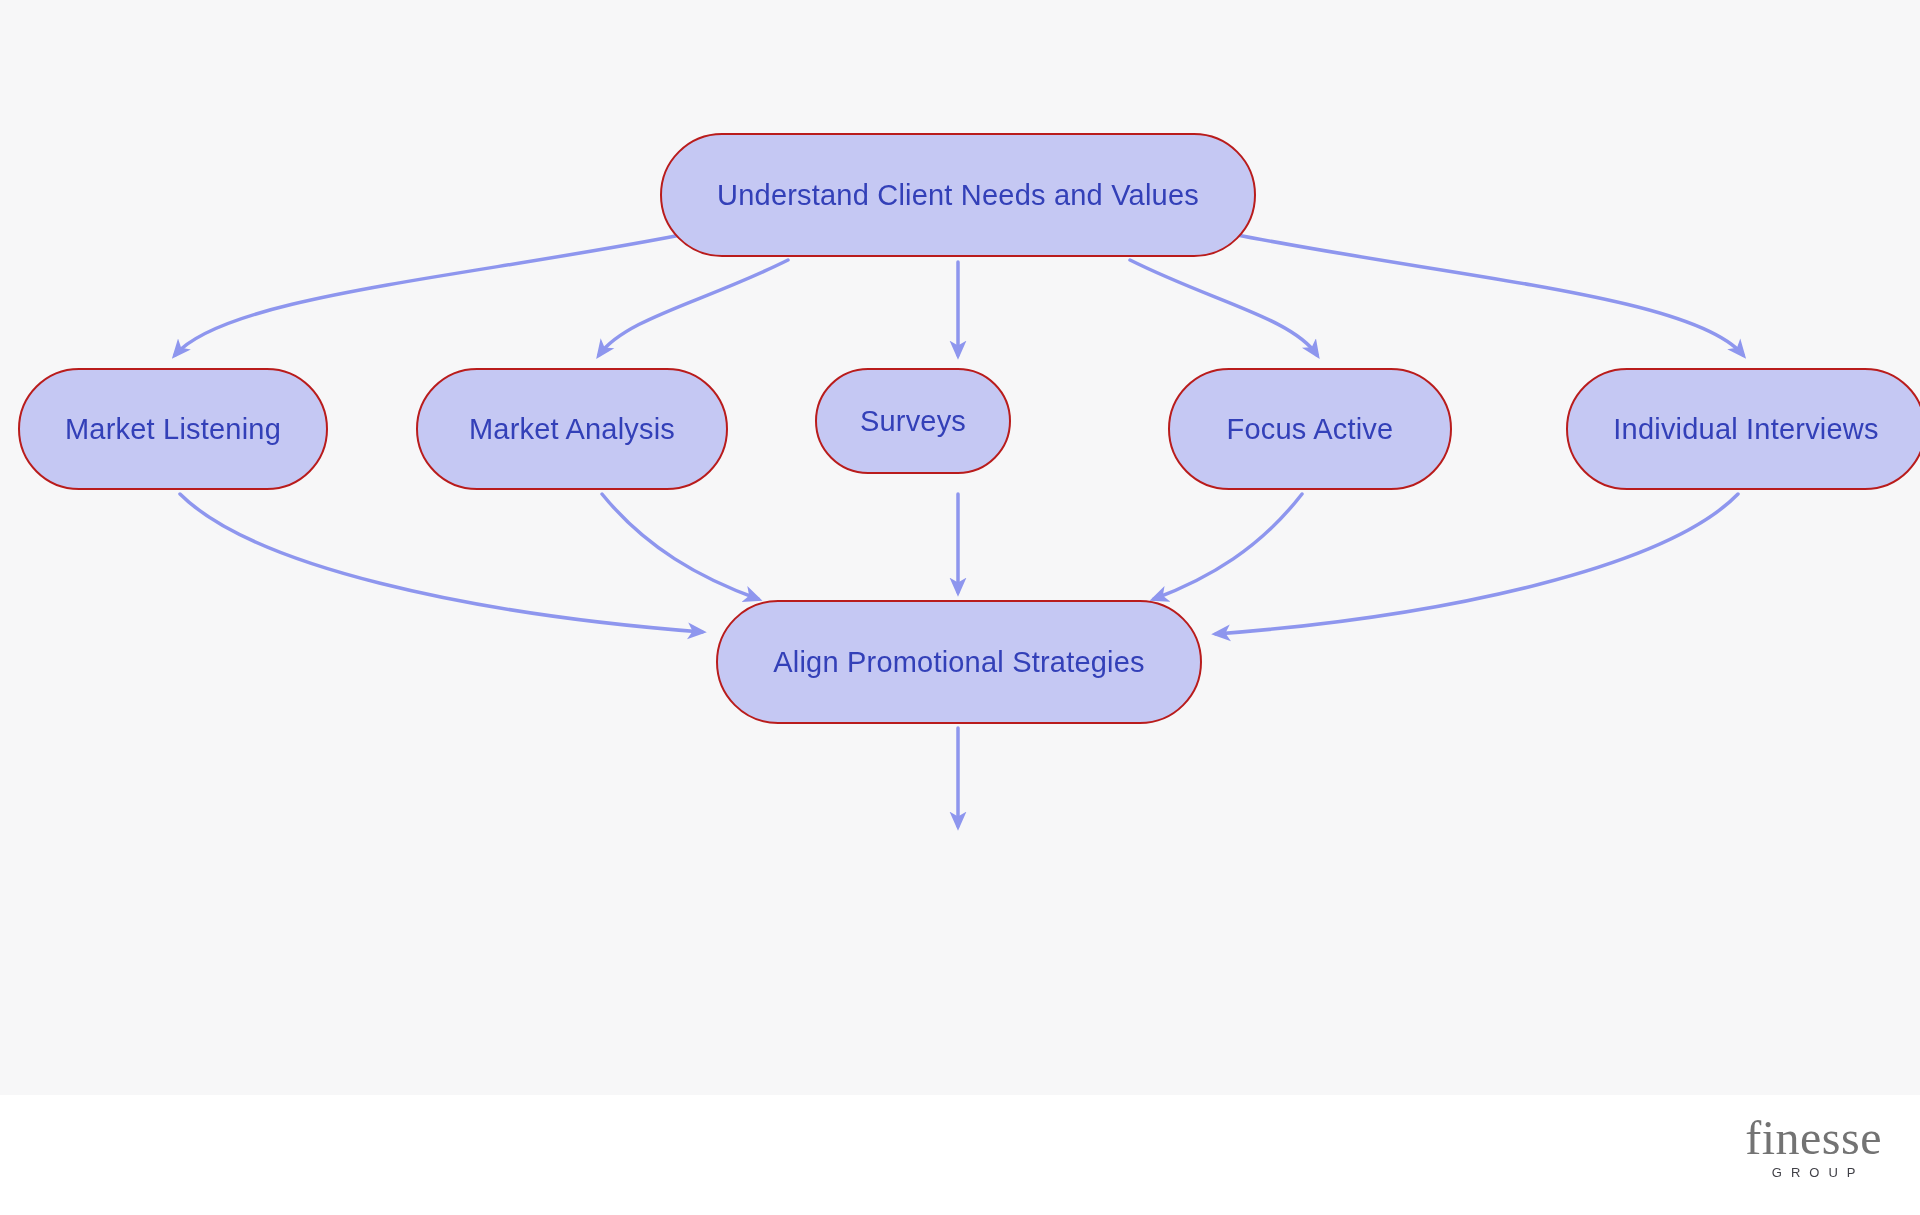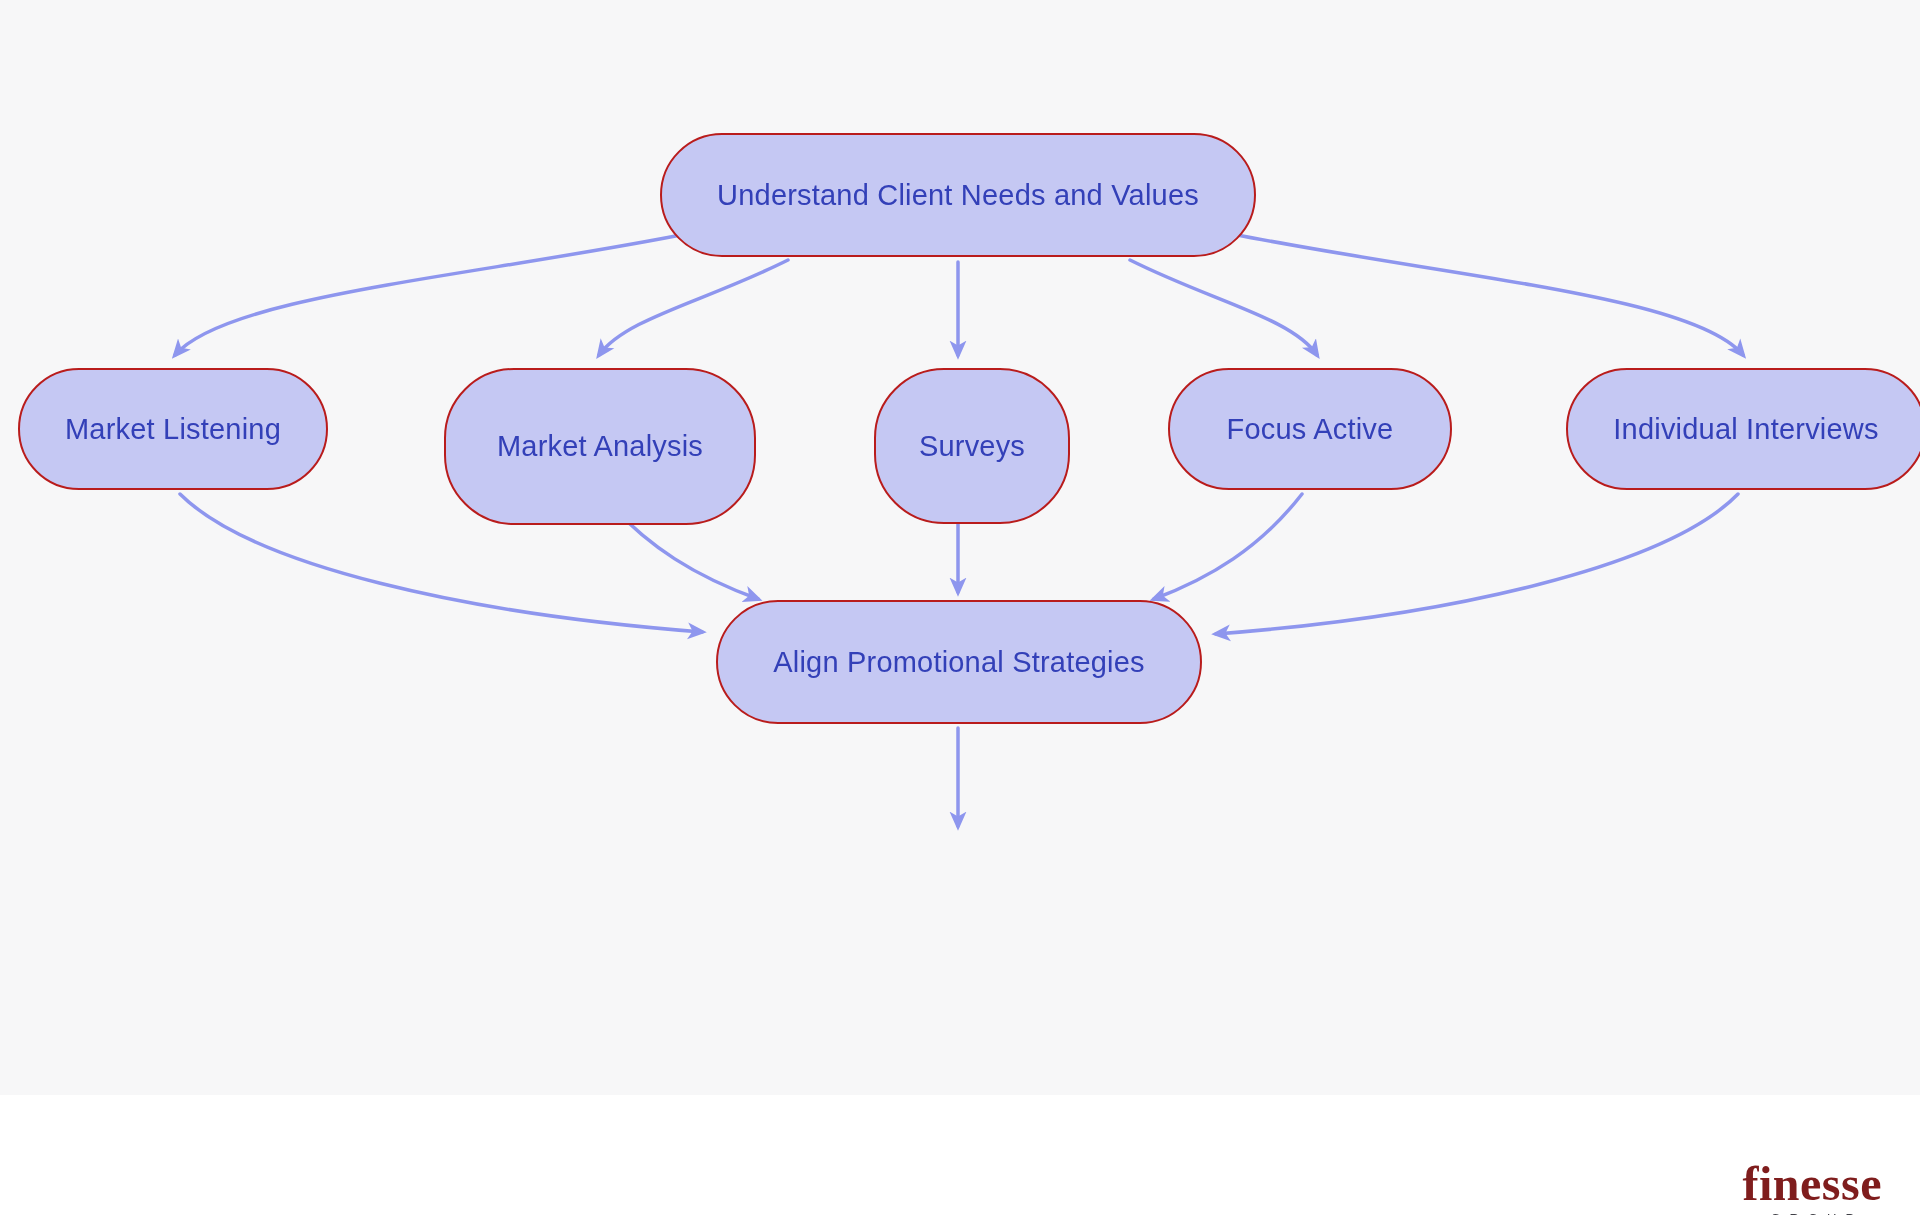--- a/index.html
+++ b/index.html
@@ -44,25 +44,24 @@
   }
   .logo {
     position: absolute;
     right: 38px;
     top: 18px;
     text-align: center;
   }
   .logo-brand {
     font-family: "Liberation Serif", serif;
     font-size: 48px;
-    font-weight: 700;
-    color: #7f1d1d;
+    font-weight: 400;
+    color: #737373;
     line-height: 1.05;
     letter-spacing: 0.5px;
-    margin-top: 46px;
   }
   .logo-sub {
     font-family: "Liberation Sans", sans-serif;
     font-size: 13px;
     font-weight: 500;
     letter-spacing: 9px;
     text-indent: 9px;
     color: #3f3f46;
     margin-top: 2px;
   }
@@ -90,23 +89,23 @@
       <path d="M 1302 494 C 1260 548, 1210 578, 1154 599" marker-end="url(#arrow)"></path>
       <path d="M 1738 494 C 1668 566, 1452 616, 1216 634" marker-end="url(#arrow)"></path>
       <path d="M 958 728 L 958 826" marker-end="url(#arrow)"></path>
     </g>
   </svg>
 
   <div class="node" style="left:660px; top:133px; width:596px; height:124px;">Understand Client Needs and Values</div>
 
   <div class="node" style="left:18px; top:368px; width:310px; height:122px;">Market Listening</div>
 
-  <div class="node" style="left:444px; top:368px; width:312px; height:157px;">Market Analysis</div>
+  <div class="node" style="left:416px; top:368px; width:312px; height:122px;">Market Analysis</div>
 
-  <div class="node" style="left:874px; top:368px; width:196px; height:156px;">Surveys</div>
+  <div class="node" style="left:815px; top:368px; width:196px; height:106px;">Surveys</div>
 
   <div class="node" style="left:1168px; top:368px; width:284px; height:122px;">Focus Active</div>
 
   <div class="node" style="left:1566px; top:368px; width:360px; height:122px;">Individual Interviews</div>
 
   <div class="node" style="left:716px; top:600px; width:486px; height:124px;">Align Promotional Strategies</div>
 
 
   <div class="footer">
     <div class="logo">

